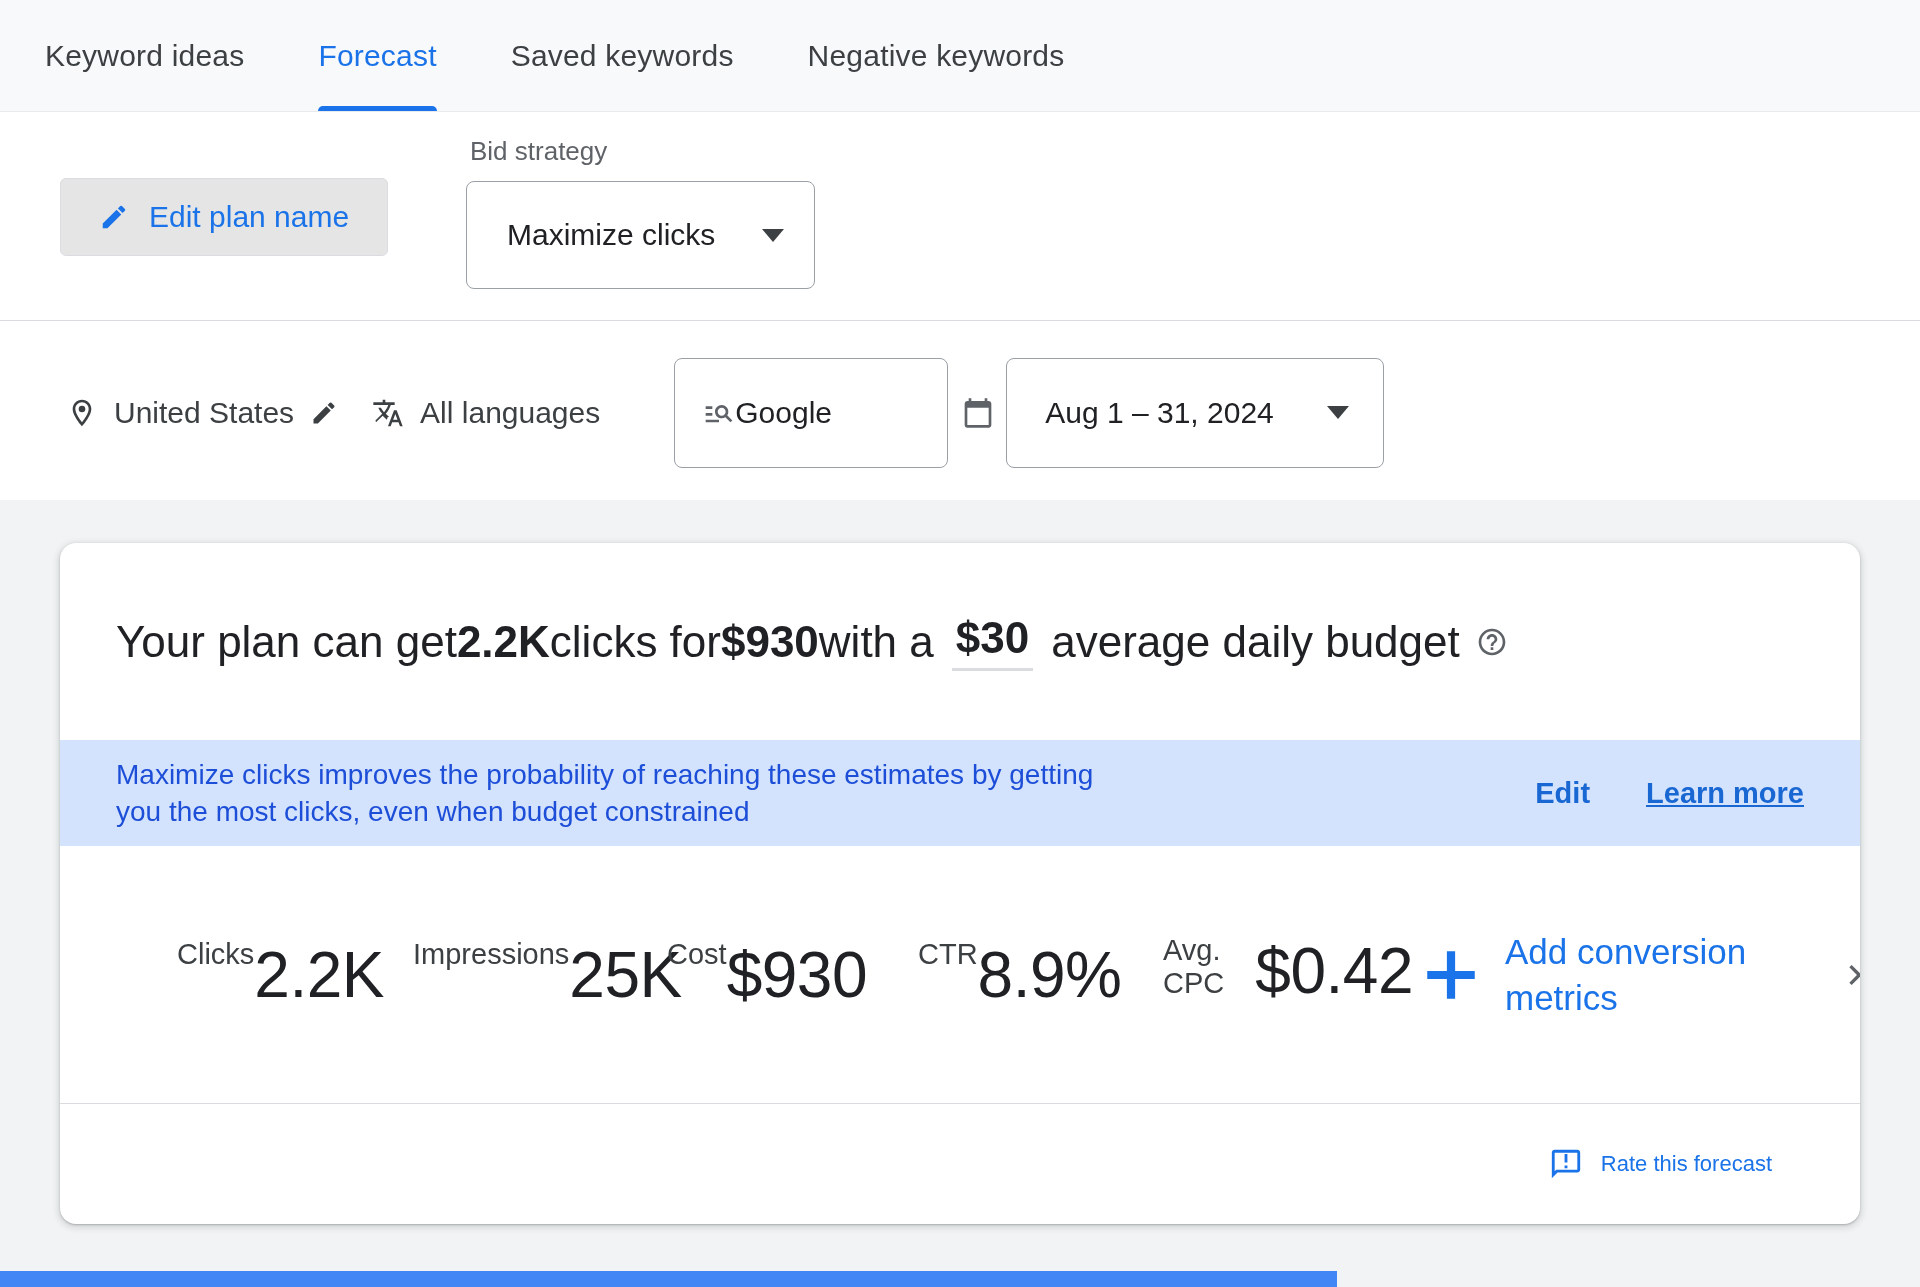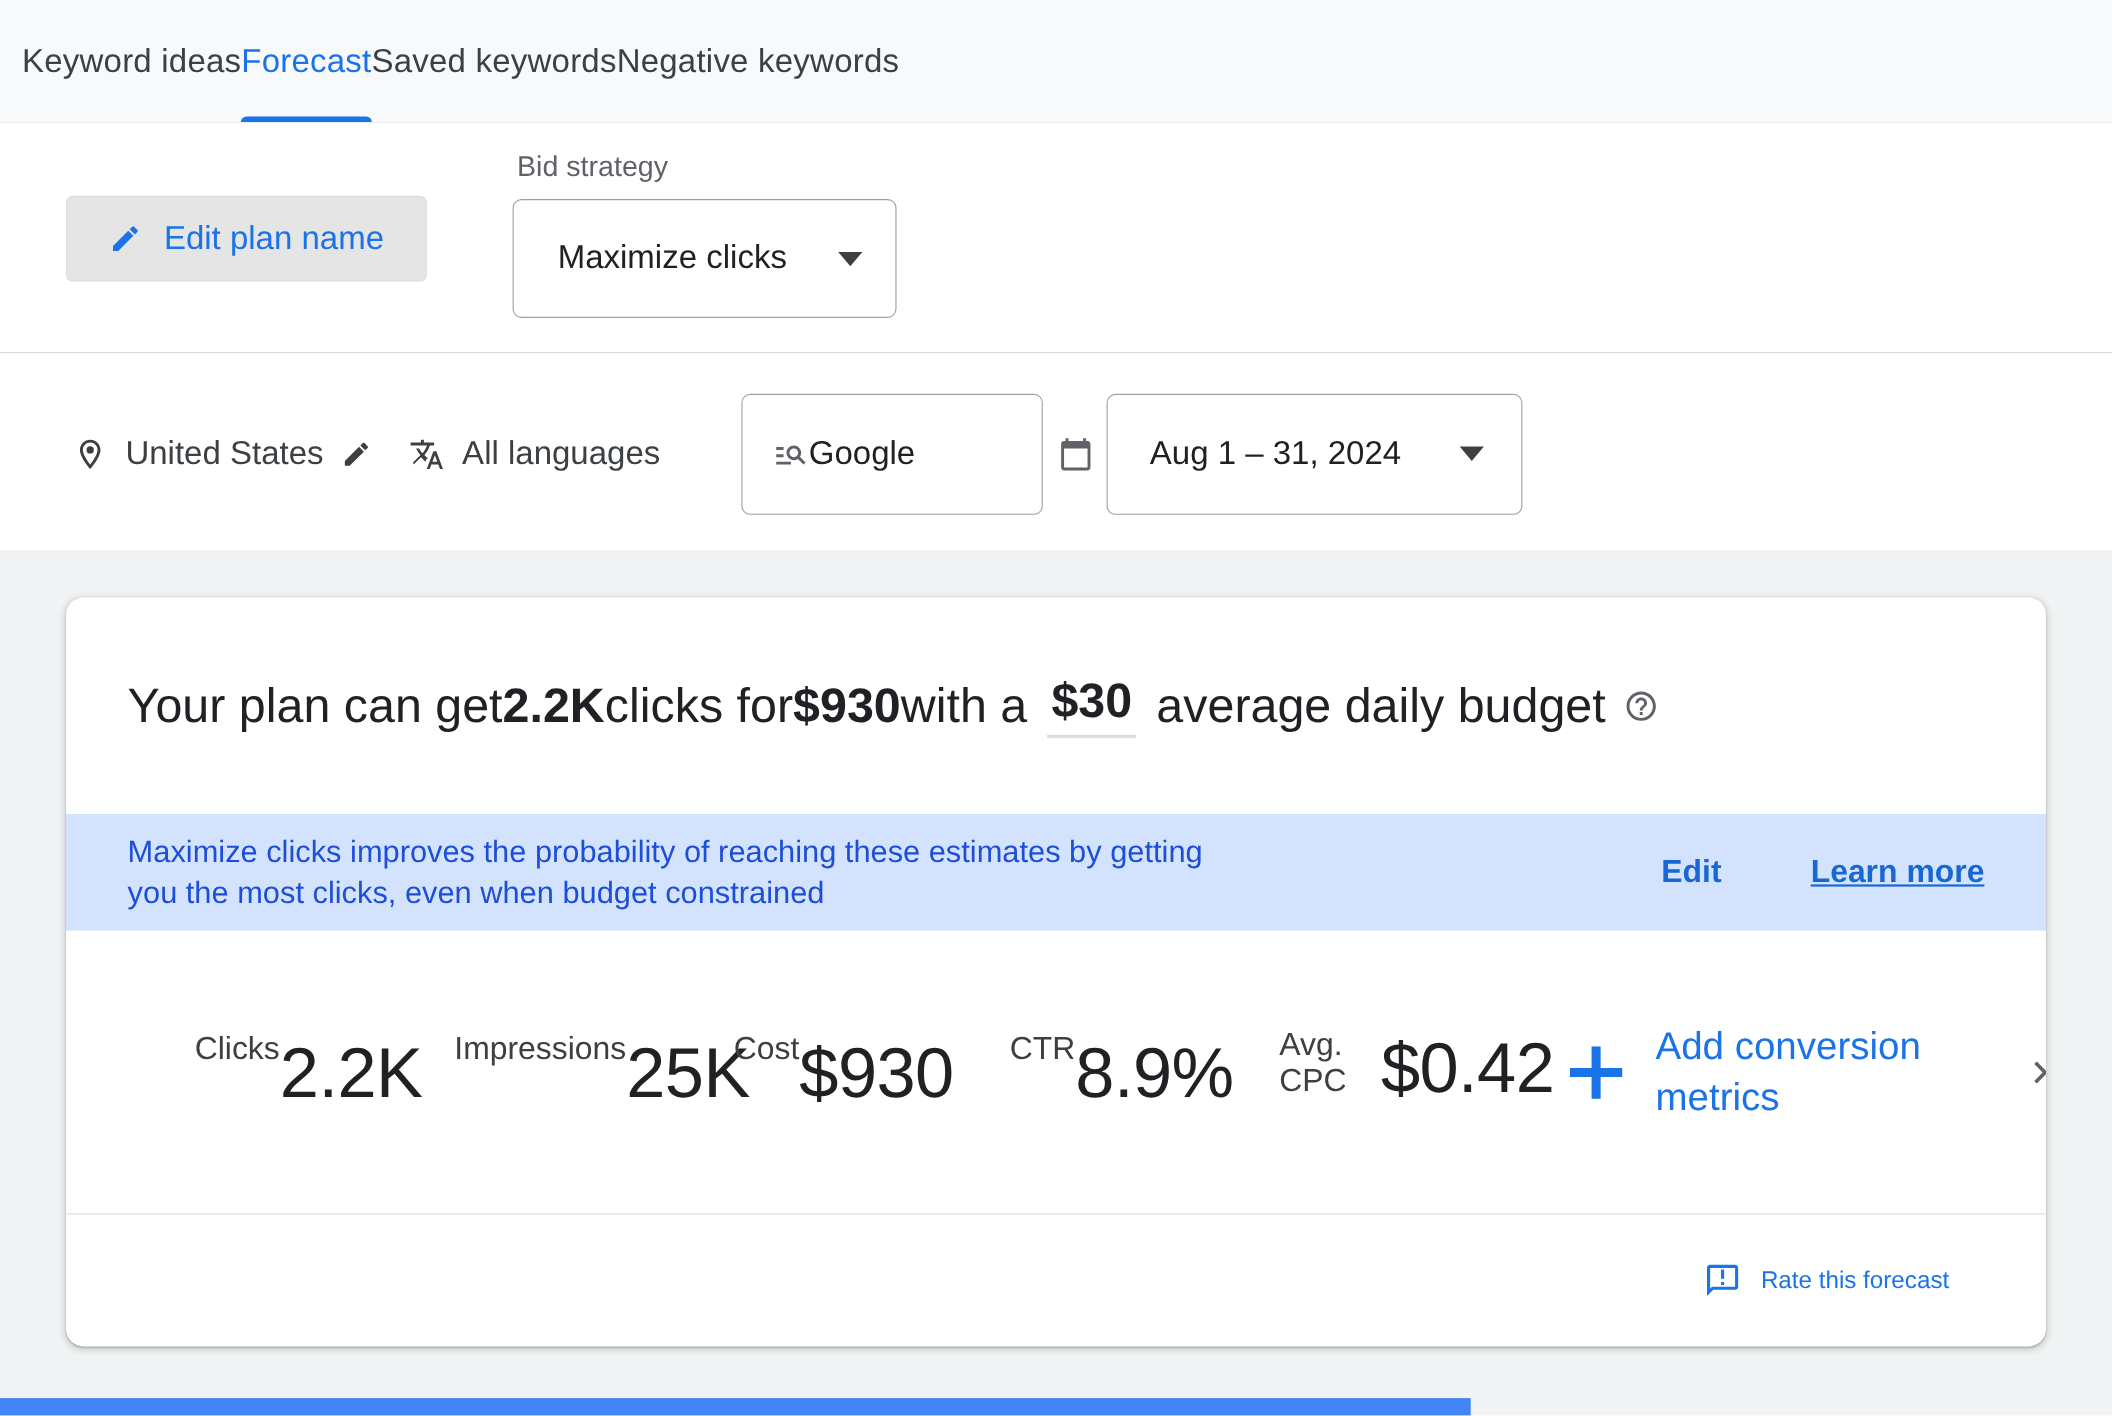--- a/index.html
+++ b/index.html
@@ -2,21 +2,21 @@
 <html><head>
 <meta charset="utf-8">
 <style>
   * { margin:0; padding:0; box-sizing:border-box; }
   html,body { width:1920px; height:1287px; }
   body { font-family:"Liberation Sans","DejaVu Sans",sans-serif; background:#fff; overflow:hidden; }
   .screen { position:relative; width:1920px; height:1287px; background:#fff; overflow:hidden; }
 
   
   .tabbar { height:112px; background:#f8f9fa; border-bottom:1px solid #e8eaed;
-            display:flex; align-items:stretch; padding-left:20px; }
+            display:flex; align-items:stretch; padding-left:45px; gap:74px; }
   .tab { display:flex; align-items:center; position:relative; font-size:30px; font-weight:500;
          color:#3c4043; letter-spacing:.2px; cursor:pointer; white-space:nowrap; }
   .tab.active { color:#1a73e8; }
   .tab.active::after { content:""; position:absolute; left:0; right:0; bottom:0; height:5px;
                        background:#1a73e8; border-radius:5px 5px 0 0; }
 
   
   .plan-bar { position:relative; height:208px; background:#fff; }
   .edit-plan-btn { position:absolute; left:60px; top:66px; height:78px;
                    display:flex; align-items:center; gap:20px; padding:0 38px;
@@ -53,21 +53,21 @@
 
   .headline-row { height:197px; display:flex; align-items:center; padding-left:56px;
                   font-size:44px; color:#202124; white-space:nowrap; }
   .headline-row .b { font-weight:700; }
   .budget-chip { font-weight:700; margin:0 18px; padding:0 4px 5px; border-bottom:3px solid #dadce0; cursor:pointer; }
   .help-icon { margin-left:16px; color:#5f6368; cursor:pointer; display:inline-flex; }
 
   .banner { height:106px; background:#d3e3fd; display:flex; align-items:center;
             justify-content:space-between; padding:0 56px; }
   .banner-text { font-size:28px; line-height:37px; color:#1d4ed8; }
-  .banner-links { display:flex; align-items:center; gap:81px; }
+  .banner-links { display:flex; align-items:center; gap:56px; }
   .banner-link { font-size:29px; font-weight:700; color:#1967d2; cursor:pointer; white-space:nowrap; }
   .banner-link.underline { text-decoration:underline; }
 
   .metrics-row { height:257px; display:flex; align-items:center; padding:0 50px 0 117px; }
   .metric { display:flex; flex:none; }
   .metric.m0{width:236px}.metric.m1{width:254px}.metric.m2{width:251px}.metric.m3{width:245px}.metric.m4{width:250px}
   .metric-label { font-size:29px; color:#3c4043; margin-bottom:16px; }
   .metric-value { font-size:64px; font-weight:400; color:#202124; letter-spacing:-0.5px; white-space:nowrap; }
 
   .add-conv { display:flex; align-items:center; gap:16px; margin-left:auto; color:#1a73e8; cursor:pointer; }

